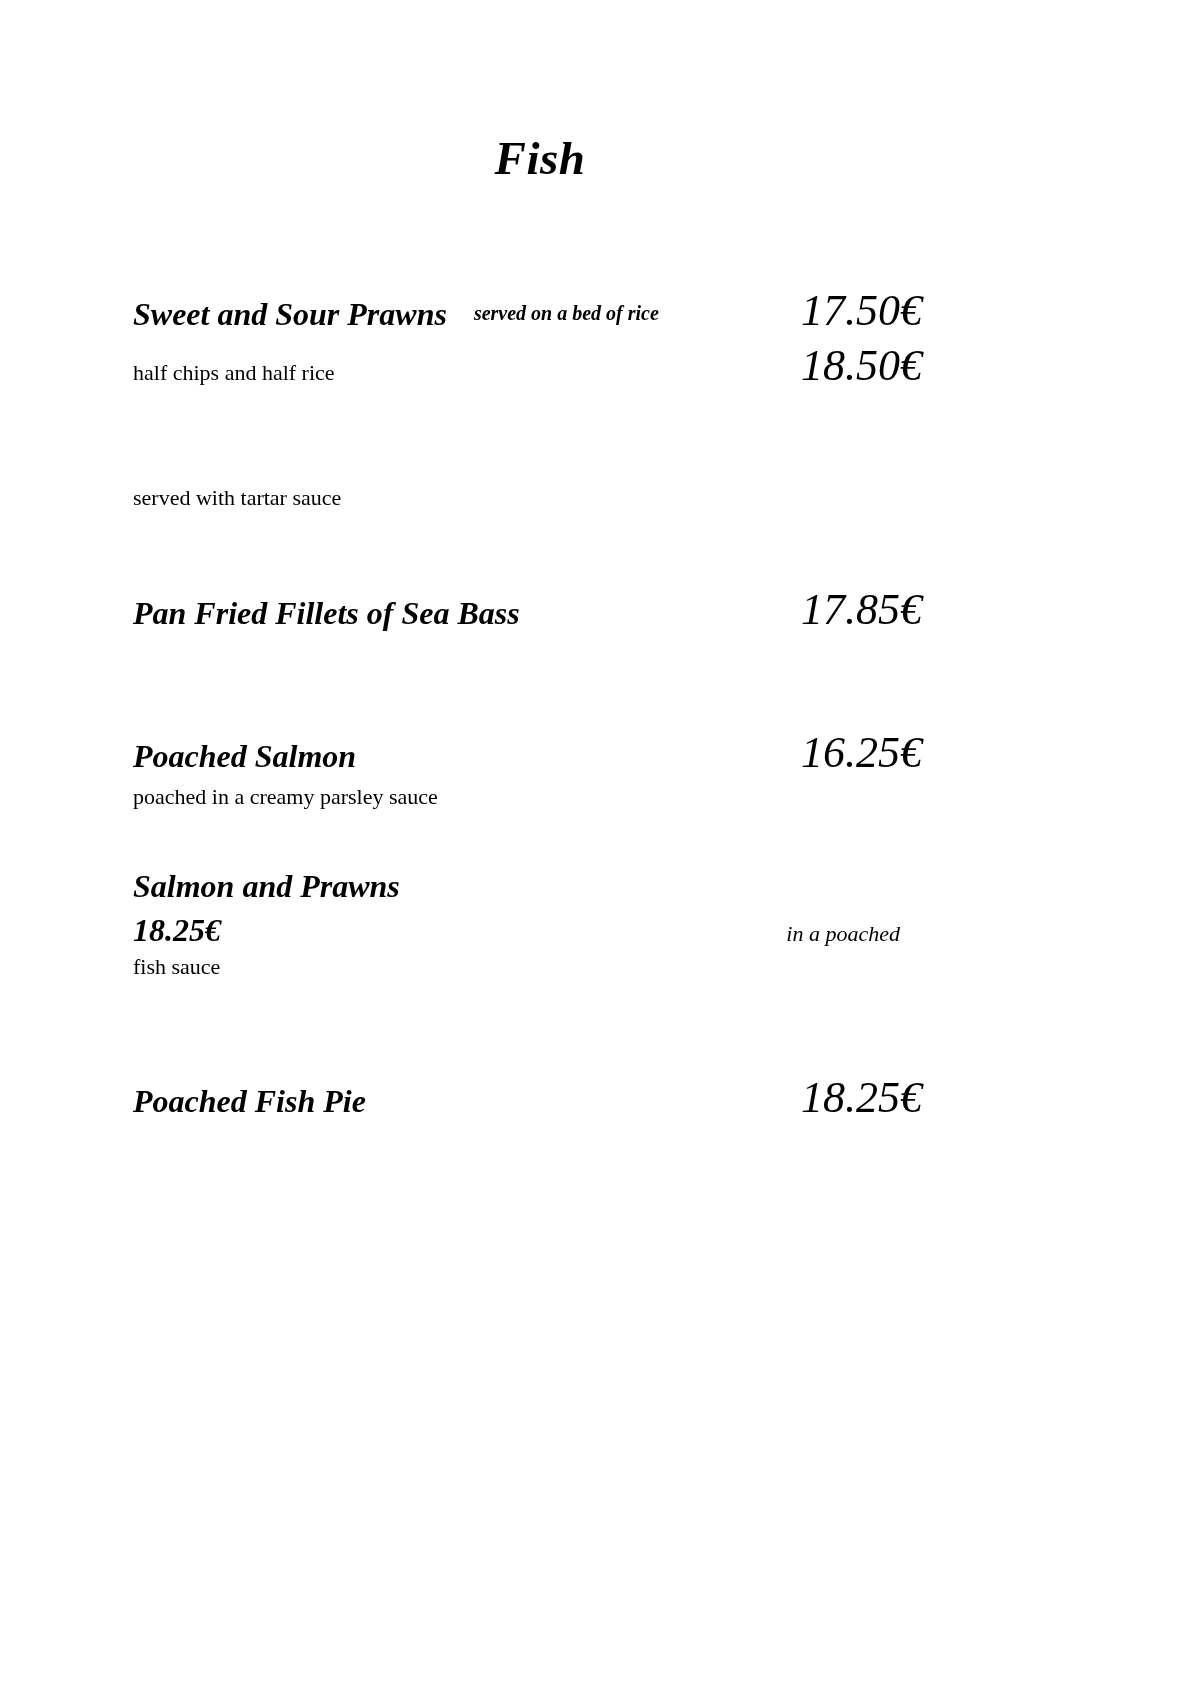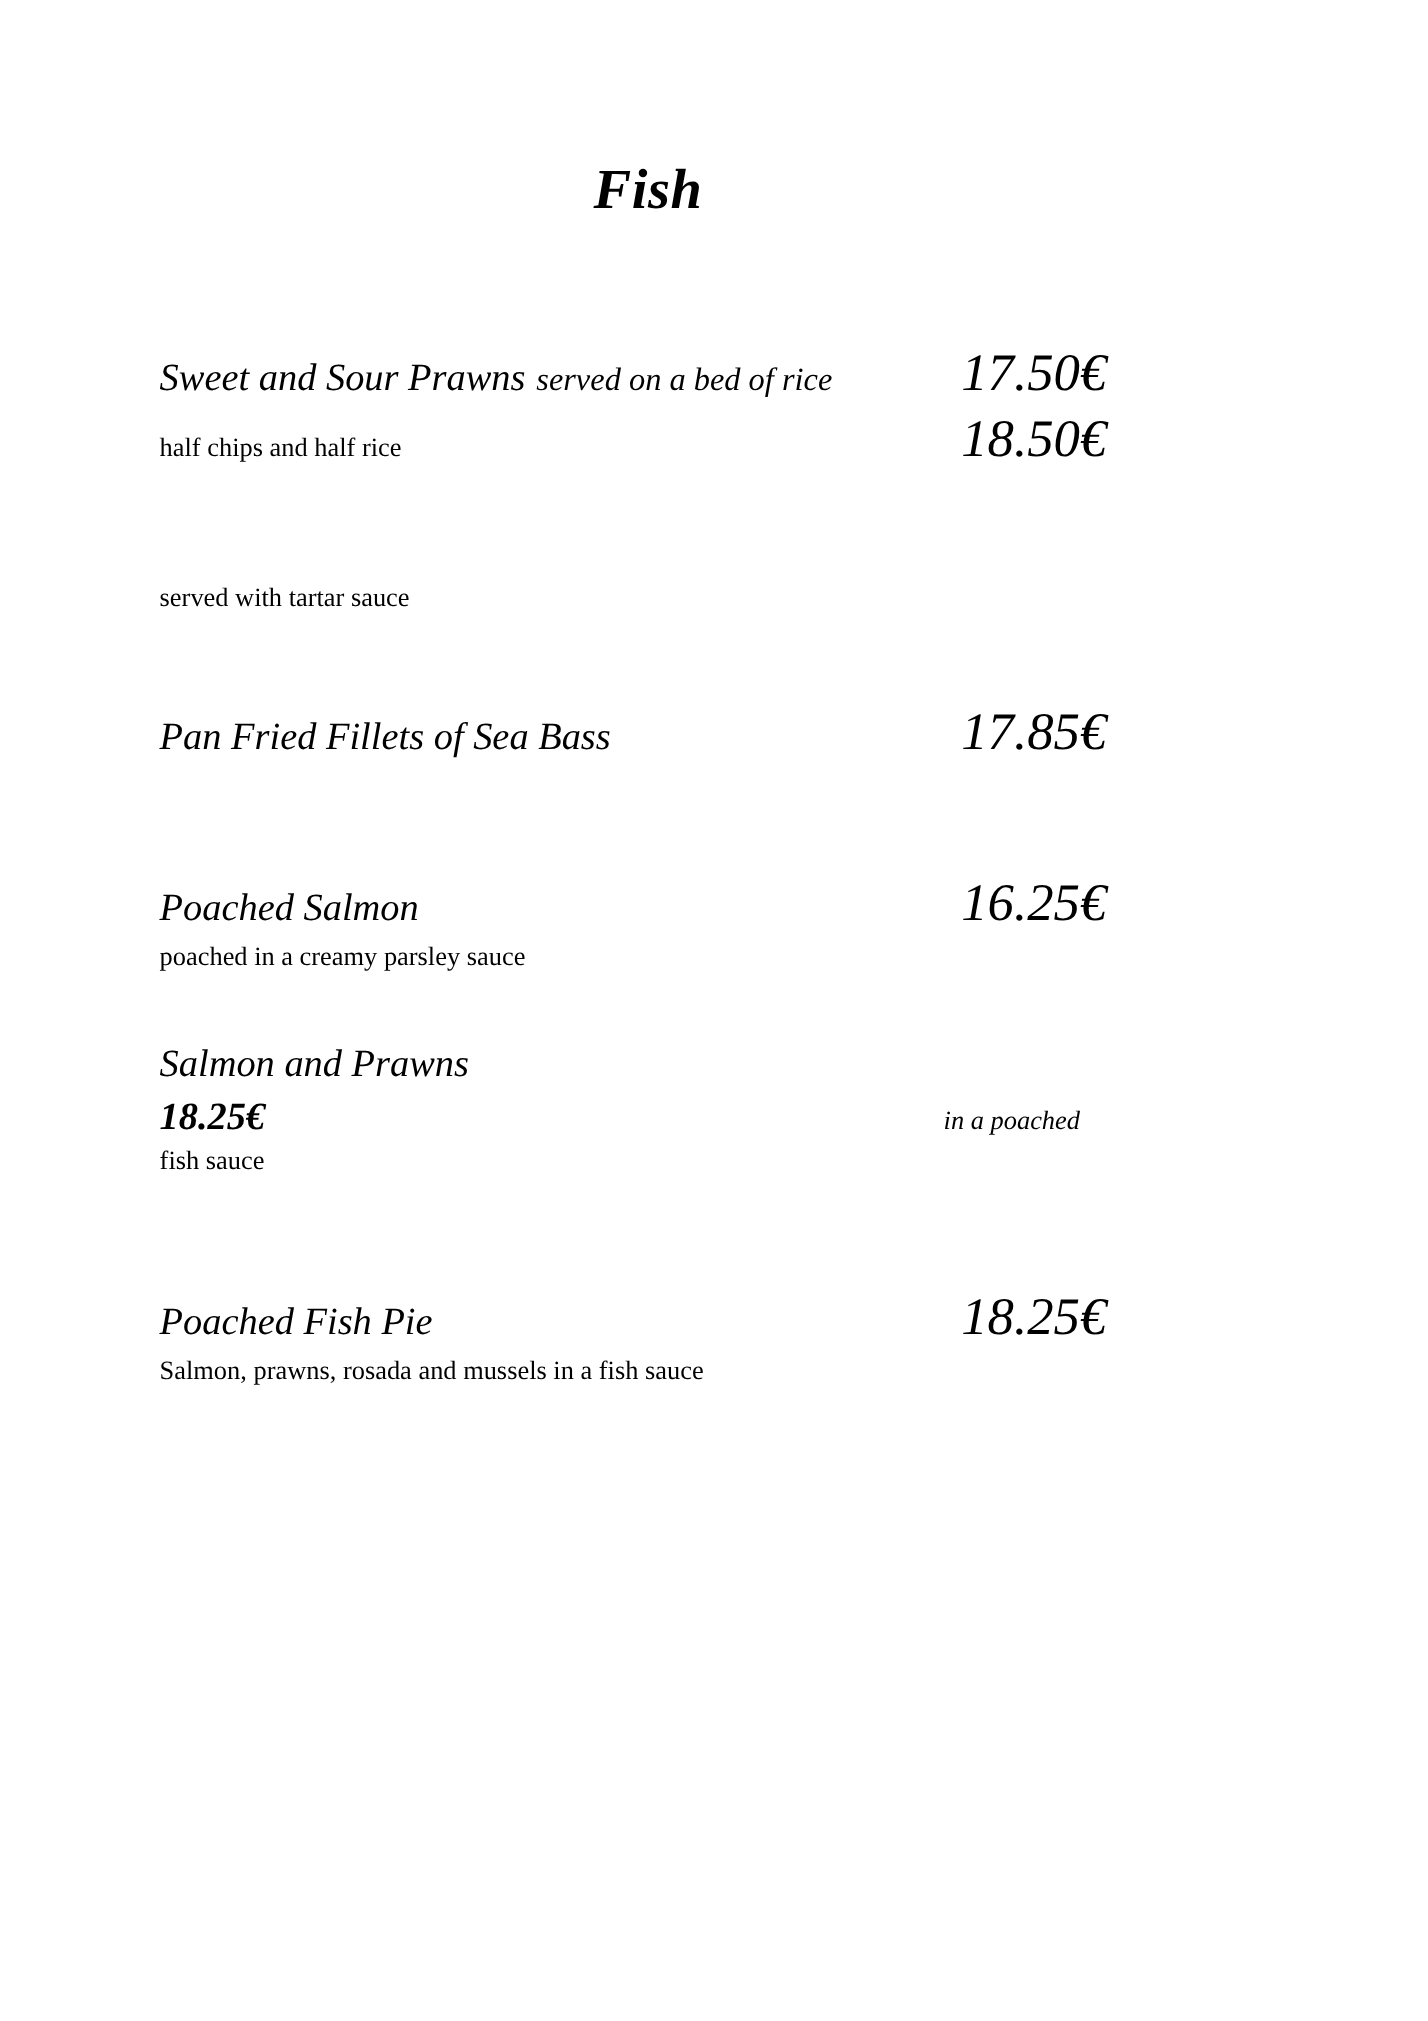--- a/index.html
+++ b/index.html
@@ -48,37 +48,38 @@
 
   .item-main {
     display: flex;
     align-items: baseline;
     justify-content: space-between;
     width: 100%;
   }
 
   .item-left {
     display: flex;
-    align-items: flex-end;
+    align-items: center;
     flex: 1 1 auto;
     min-width: 0;
+    font-weight: bold;
   }
 
   .item-name {
     font-style: italic;
     font-size: 32px;
     line-height: 1.25;
     white-space: nowrap;
   }
 
   .item-inline-desc {
     font-style: italic;
-    font-size: 27px;
-    line-height: 1.25;
-    margin-left: 9px;
+    font-size: 20px;
+    line-height: 1.25;
+    margin-left: 27px;
     white-space: nowrap;
   }
 
   .item-price {
     font-style: italic;
     font-size: 44px;
     line-height: 1.25;
     white-space: nowrap;
     text-align: right;
     flex: 0 0 auto;
@@ -192,17 +193,16 @@
 
     <div class="gap-xl"></div>
 
     <div class="item">
       <div class="item-main">
         <div class="item-left">
           <span class="item-name">Poached Fish Pie</span>
         </div>
         <span class="item-price">18.25€</span>
       </div>
-      <div class="item-sub tight">Salmon, prawns, rosada and mussels in a fish sauce</div>
     </div>
 
   </div>
 </div>
 
 </body></html>

